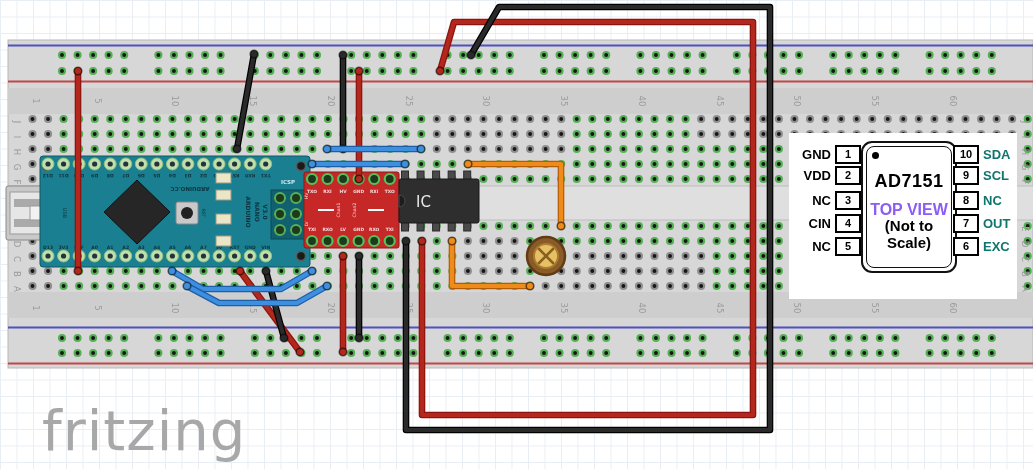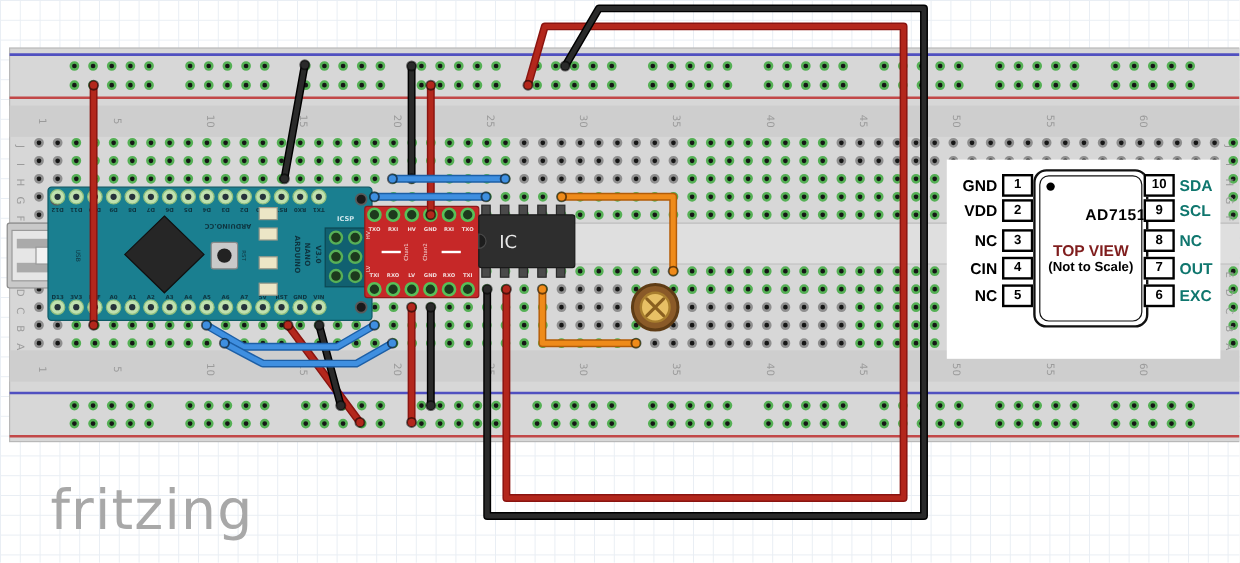--- a/index.html
+++ b/index.html
@@ -8,31 +8,31 @@
     background-image:linear-gradient(#e9eef4 1px,transparent 1px),linear-gradient(90deg,#e9eef4 1px,transparent 1px);
     background-size:16.5px 16.5px;
     font-family:"Liberation Sans",sans-serif;
   }
   svg{position:absolute;left:0;top:0;}
   svg text{font-family:"DejaVu Sans",sans-serif;}
   .pinout{position:absolute;left:789px;top:133px;width:228px;height:166px;background:#fff;}
   .chip{position:absolute;left:72px;top:8px;width:92px;height:128px;border:2px solid #111;border-radius:11px;background:#fff;}
   .chip-inner{position:absolute;left:3px;top:3px;right:3px;bottom:3px;border:1.5px solid #111;border-radius:8px;}
   .chip-dot{position:absolute;left:9px;top:9px;width:7px;height:7px;border-radius:50%;background:#000;}
-  .chip-title{position:absolute;top:28px;width:100%;text-align:right;font-weight:bold;font-size:13px;color:#000;letter-spacing:.5px;}
-  .chip-sub{position:absolute;top:58px;width:100%;text-align:center;font-weight:bold;font-size:13px;color:#7f1d1d;}
-  .chip-note{position:absolute;top:74px;width:100%;text-align:center;font-weight:bold;font-size:11px;color:#000;}
+  .chip-title{position:absolute;top:28px;width:100%;text-align:center;font-weight:bold;font-size:18px;color:#000;letter-spacing:.5px;}
+  .chip-sub{position:absolute;top:58px;width:100%;text-align:center;font-weight:bold;font-size:16px;color:#8b5cf6;}
+  .chip-note{position:absolute;top:74px;width:100%;text-align:center;font-weight:bold;font-size:15px;color:#000;}
   .pin-row{position:absolute;left:0;width:100%;height:20px;}
   .pin-label-l{position:absolute;left:0;top:2px;width:42px;text-align:right;font-weight:bold;font-size:13px;color:#000;}
   .pin-label-r{position:absolute;left:194px;top:2px;width:40px;text-align:left;font-weight:bold;font-size:13px;color:#0f766e;}
   .pin-box{position:absolute;top:0;width:26px;height:19px;border:2px solid #000;box-sizing:border-box;background:#fff;
            text-align:center;font-weight:bold;font-size:11px;line-height:15px;color:#000;}
   .pin-box-l{left:46px;} .pin-box-r{left:164px;}
   .pinout-foot{position:absolute;top:140px;width:100%;text-align:center;font-weight:bold;font-size:13px;color:#000;}
-  .watermark{position:absolute;left:42px;top:398px;font-family:"DejaVu Sans",sans-serif;font-size:46px;
+  .watermark{position:absolute;left:42px;top:398px;font-family:"DejaVu Sans",sans-serif;font-size:56px;
              color:#a8a8a8;letter-spacing:1px;}
 </style>
 </head>
 <body>
 
 <div class="scene">
 
   <svg id="board" width="1033" height="469">
       <g>
         <rect x="8" y="40" width="1025" height="328" fill="#d7d7d7" stroke="#b8b8b8" stroke-width="1"></rect>

